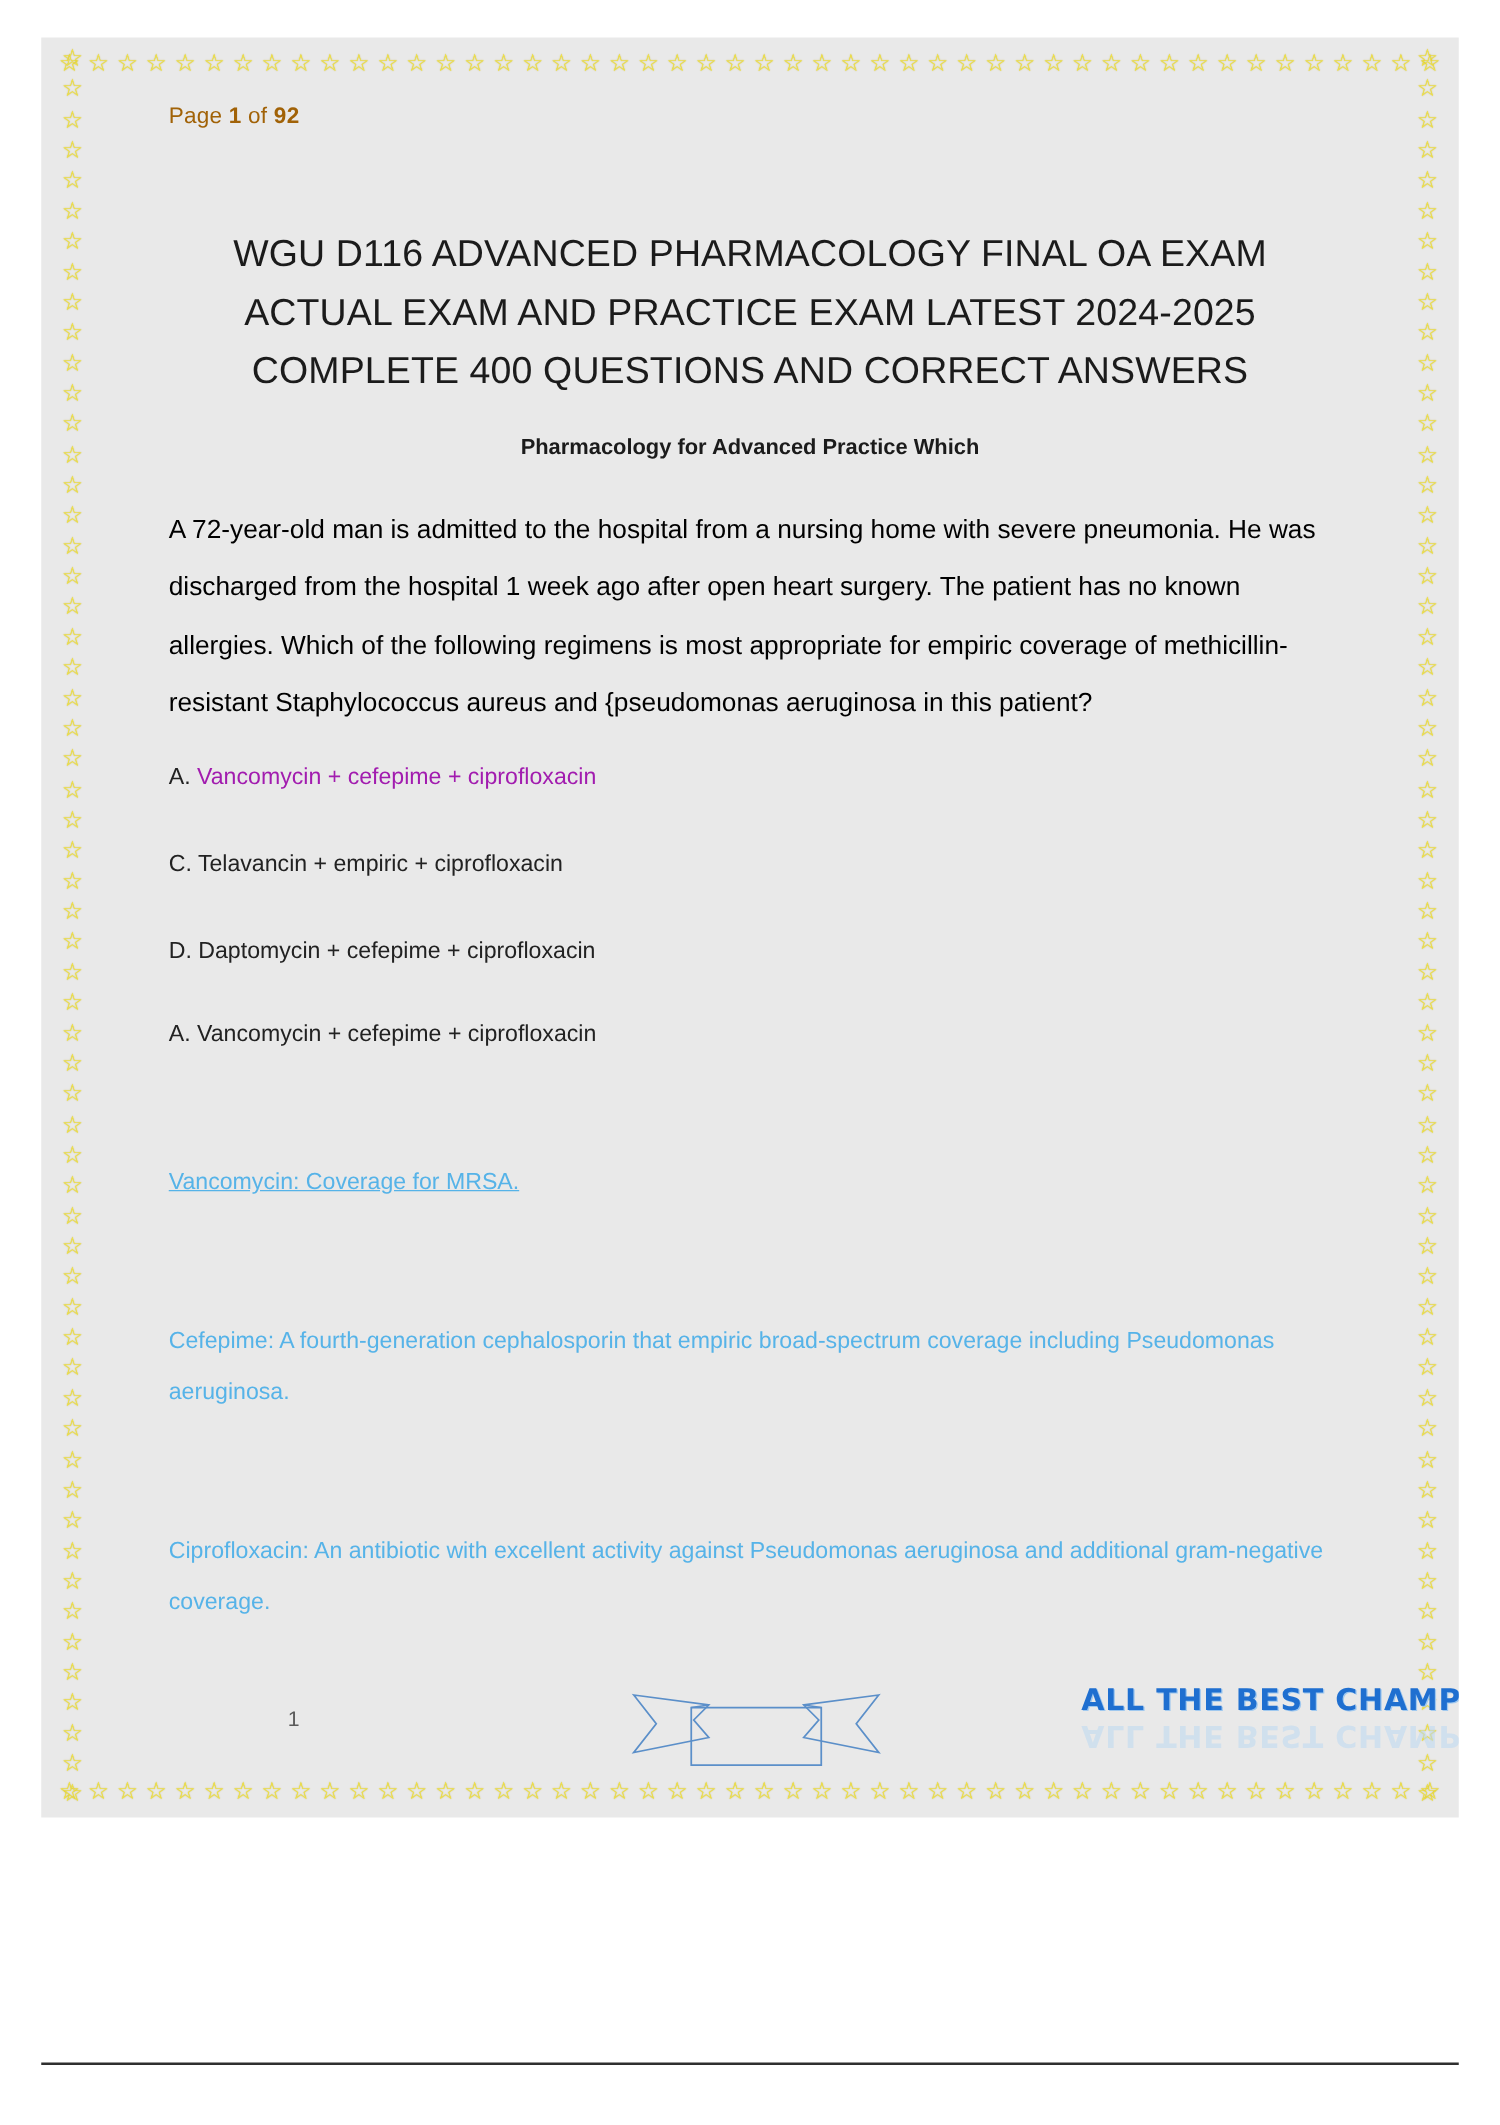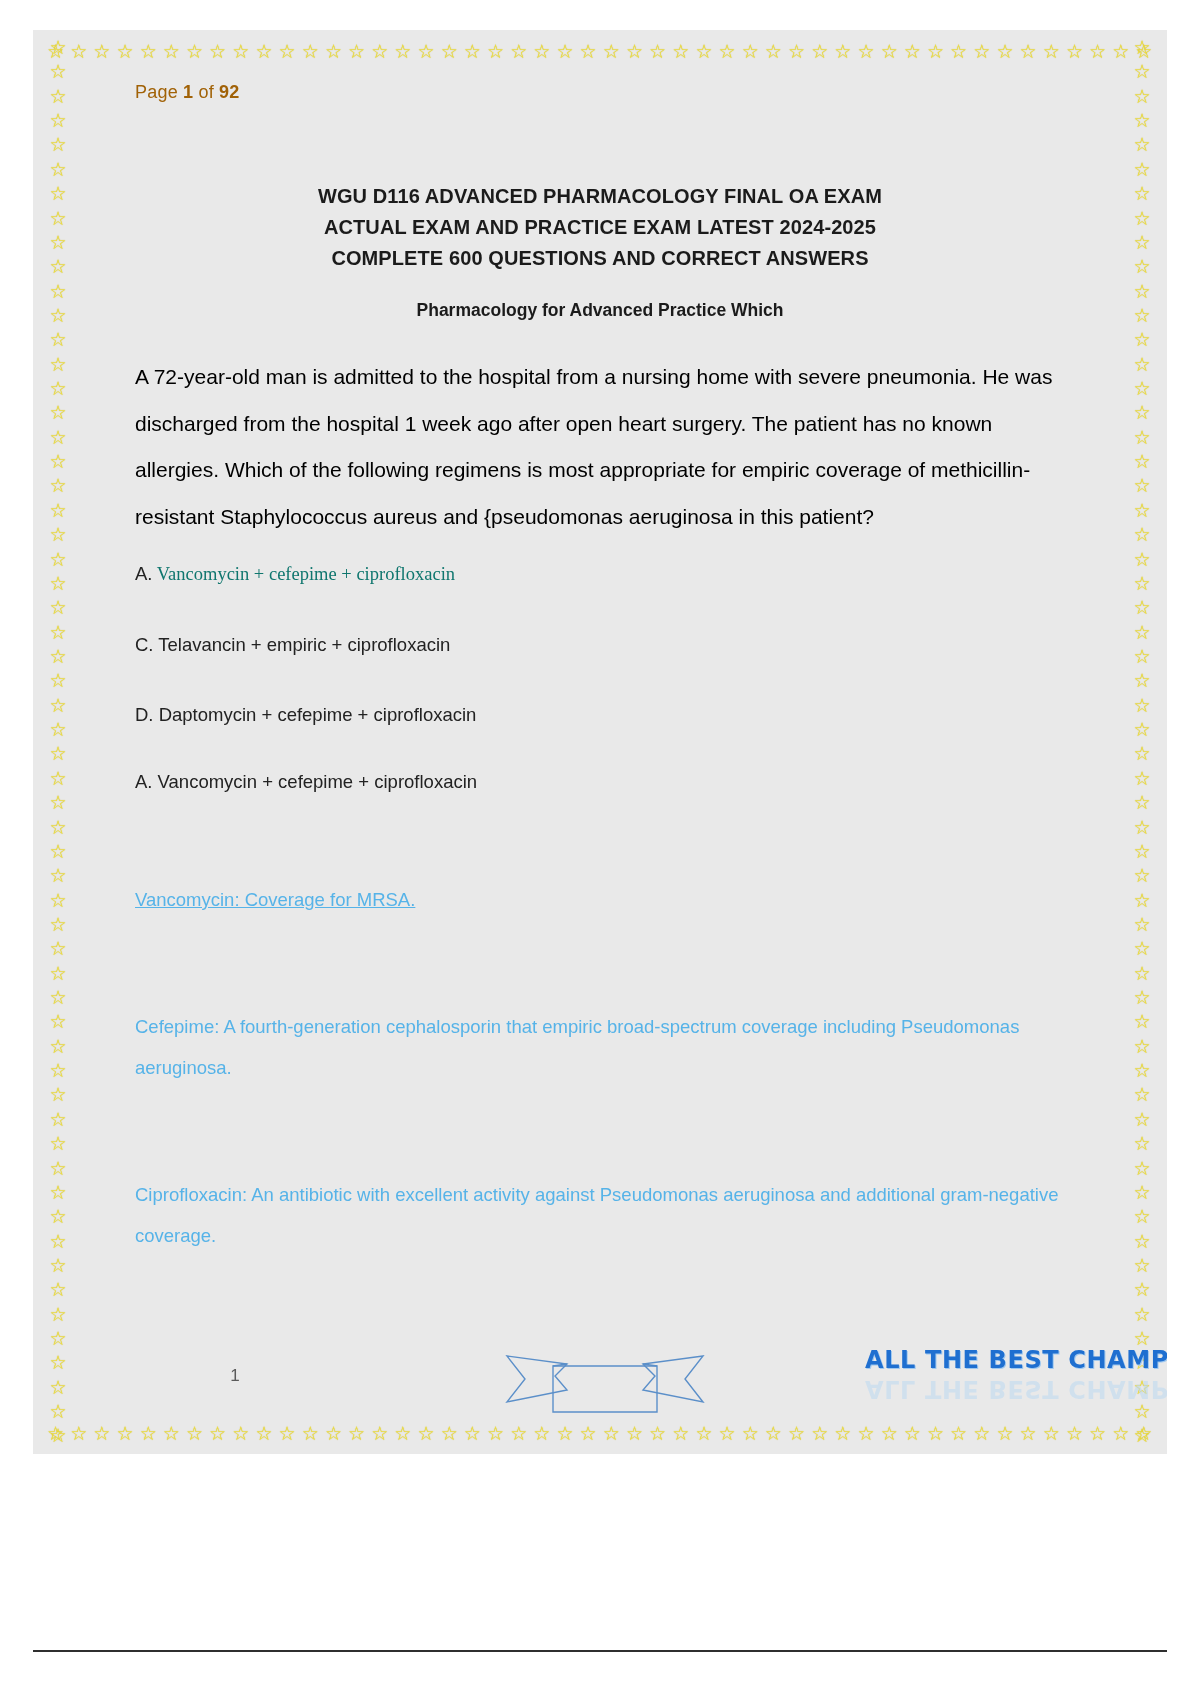--- a/index.html
+++ b/index.html
@@ -47,22 +47,22 @@
   .content{
     position:absolute;left:102px;top:52px;width:930px;
   }
   .page-indicator{
     font-size:18px;color:#a16207;letter-spacing:.2px;
     margin:0 0 0 0;
   }
   .page-indicator b{font-weight:bold;}
   .doc-title{
     text-align:center;
-    font-size:20px;
-    font-weight:bold;
+    font-size:30px;
+    font-weight:normal;
     color:#1b1b1b;
     line-height:1.55;
     margin:78px 0 0 0;
     letter-spacing:.1px;
   }
   .doc-title div{white-space:nowrap;}
   .doc-subtitle{
     text-align:center;
     font-size:17.5px;
     font-weight:bold;
@@ -77,21 +77,21 @@
     text-align:left;
   }
   .options{margin:20px 0 0 0;}
   .option{
     font-size:18.5px;
     color:#222;
     line-height:1.5;
     margin:0 0 42px 0;
   }
   .option .prefix{color:#222;}
-  .option.correct .text{color:#0f766e;font-family:Liberation Serif, serif;}
+  .option.correct .text{color:#a21caf;}
   .answer-line{
     font-size:18.5px;color:#222;margin:0 0 0 0;
   }
   .explain{
     color:#56b3e8;
     font-size:18.5px;
     line-height:2.22;
     margin:0;
   }
   .exp-block-1{margin-top:86px;text-decoration:underline;}
@@ -363,21 +363,21 @@
         <span class="star">☆</span>
       </div>
 
     <div class="content">
 
       <div class="page-indicator"><span>Page </span><b>1</b><span> of </span><b>92</b></div>
 
       <div class="doc-title">
         <div>WGU D116 ADVANCED PHARMACOLOGY FINAL OA EXAM</div>
         <div>ACTUAL EXAM AND PRACTICE EXAM LATEST 2024-2025</div>
-        <div>COMPLETE 600 QUESTIONS AND CORRECT ANSWERS</div>
+        <div>COMPLETE 400 QUESTIONS AND CORRECT ANSWERS</div>
       </div>
 
       <div class="doc-subtitle">Pharmacology for Advanced Practice Which</div>
 
       <p class="question">A 72-year-old man is admitted to the hospital from a nursing home with severe pneumonia. He was discharged from the hospital 1 week ago after open heart surgery. The patient has no known allergies. Which of the following regimens is most appropriate for empiric coverage of methicillin-resistant Staphylococcus aureus and {pseudomonas aeruginosa in this patient?</p>
 
       <div class="options">
         <div class="option correct"><span class="prefix">A.</span><span class="text"> Vancomycin + cefepime + ciprofloxacin</span></div>
         <div class="option"><span class="prefix">C.</span><span class="text"> Telavancin + empiric + ciprofloxacin</span></div>
         <div class="option"><span class="prefix">D.</span><span class="text"> Daptomycin + cefepime + ciprofloxacin</span></div>

